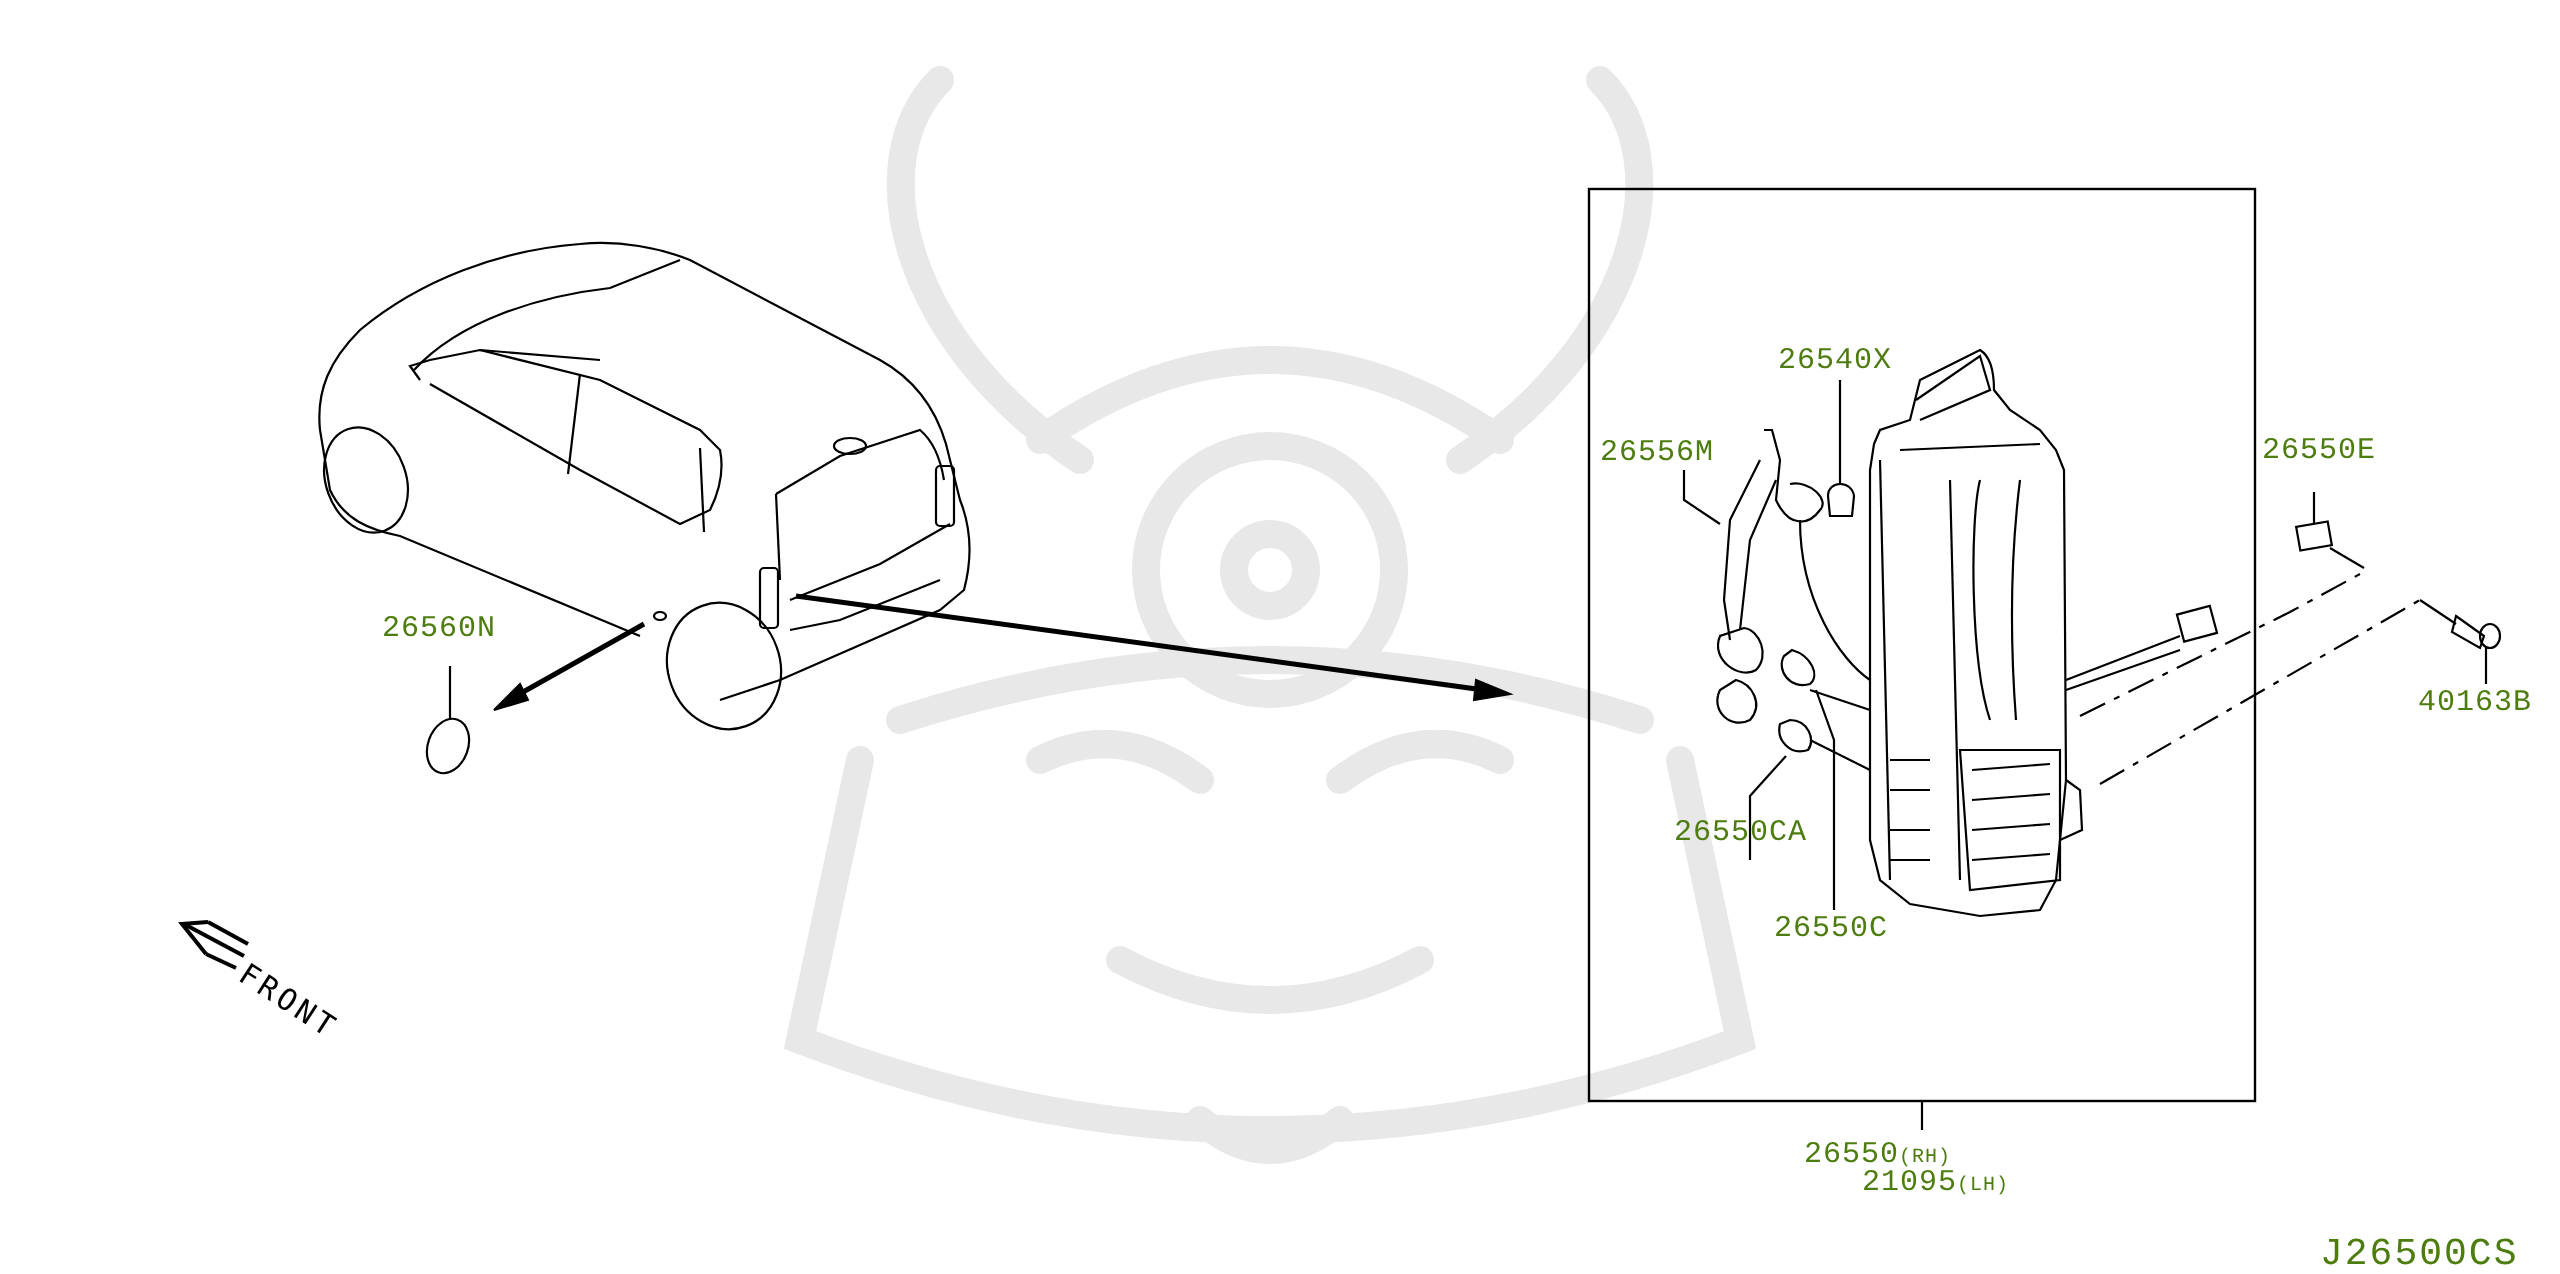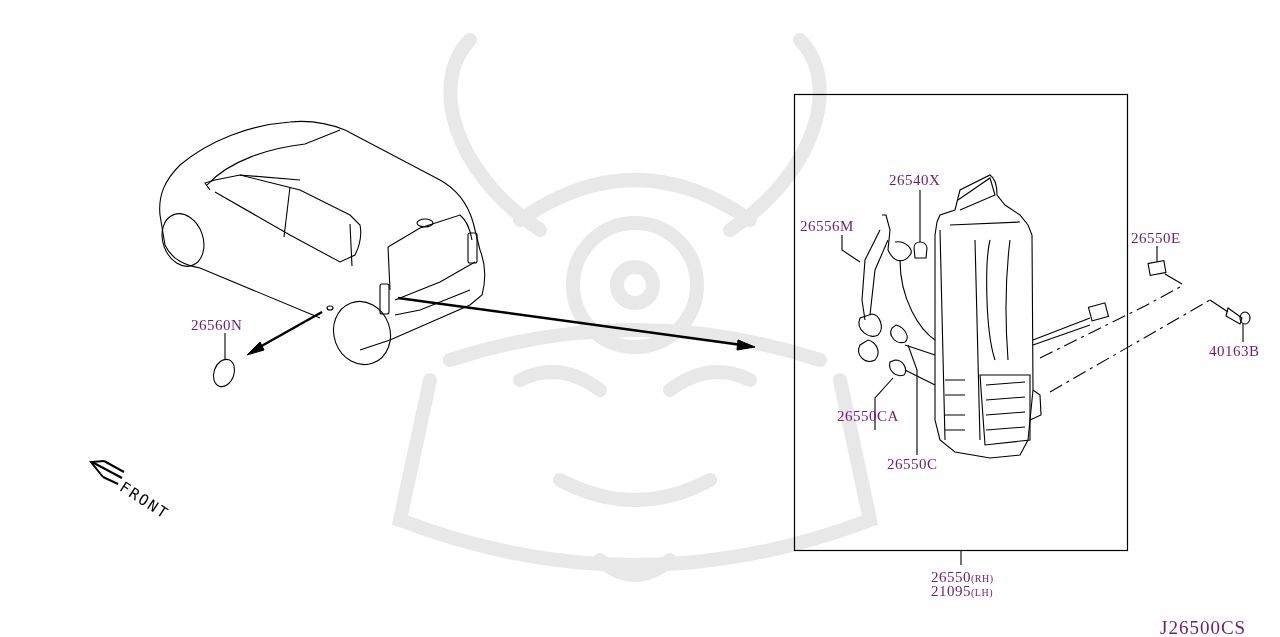--- a/index.html
+++ b/index.html
@@ -1,18 +1,18 @@
 <!DOCTYPE html>
 <html><head>
 <meta charset="utf-8">
 <style>
   html, body { margin:0; padding:0; background:#ffffff; }
   body { width:1280px; height:637px; position:relative; overflow:hidden; font-family:"DejaVu Sans Mono", monospace; }
   #stage { position:absolute; left:0; top:0; width:1280px; height:637px; }
-  .lbl { position:absolute; font-family:Liberation Serif, serif; font-size:15px; color:#701a75; letter-spacing:0.5px; line-height:15px; white-space:nowrap; }
+  .lbl { position:absolute; font-family:Liberation Mono, monospace; font-size:15px; color:#4d7c0f; letter-spacing:0.5px; line-height:15px; white-space:nowrap; }
   .lbl small { font-size:10px; }
   .front { position:absolute; left:126px; top:478px; transform:rotate(33deg); transform-origin:left top; font-family:"DejaVu Sans Mono", monospace; font-size:15px; letter-spacing:2px; color:#000; }
 </style>
 </head>
 <body>
 
 <div id="stage">
 <svg width="1280" height="637" viewBox="0 0 1280 637" xmlns="http://www.w3.org/2000/svg" style="position:absolute;left:0;top:0">
 
   <g fill="none" stroke="#e8e8e8" stroke-width="14" stroke-linecap="round">
@@ -122,29 +122,29 @@
     <path d="M890 362 C888 370 895 378 904 375 C908 370 904 360 895 360 Z"></path>
     <path d="M905 345 L935 355 M905 370 L935 385"></path>
   </g>
 
   <g fill="none" stroke="#000" stroke-width="1.1">
     <path d="M893 378 L875 398 L875 430"></path>
     <path d="M908 345 L917 370 L917 455"></path>
   </g>
 </svg>
 
-<div class="lbl" style="left:191px;top:318px">26560N</div>
+<div class="lbl" style="left:191px;top:307px">26560N</div>
 <div class="lbl" style="left:889px;top:173px">26540X</div>
 <div class="lbl" style="left:800px;top:219px">26556M</div>
-<div class="lbl" style="left:1131px;top:231px">26550E</div>
+<div class="lbl" style="left:1131px;top:218px">26550E</div>
 <div class="lbl" style="left:1209px;top:344px">40163B</div>
 <div class="lbl" style="left:837px;top:409px">26550CA</div>
 <div class="lbl" style="left:887px;top:457px">26550C</div>
 
-<div class="lbl" style="left:931px;top:570px">
+<div class="lbl" style="left:902px;top:570px">
   <span>26550</span><small>(RH)</small>
 </div>
 <div class="lbl" style="left:931px;top:584px">
   <span>21095</span><small>(LH)</small>
 </div>
 
 <div class="front">FRONT</div>
 
 <div class="lbl" style="left:1160px;top:620px;font-size:19px;letter-spacing:1px">J26500CS</div>
 </div>

